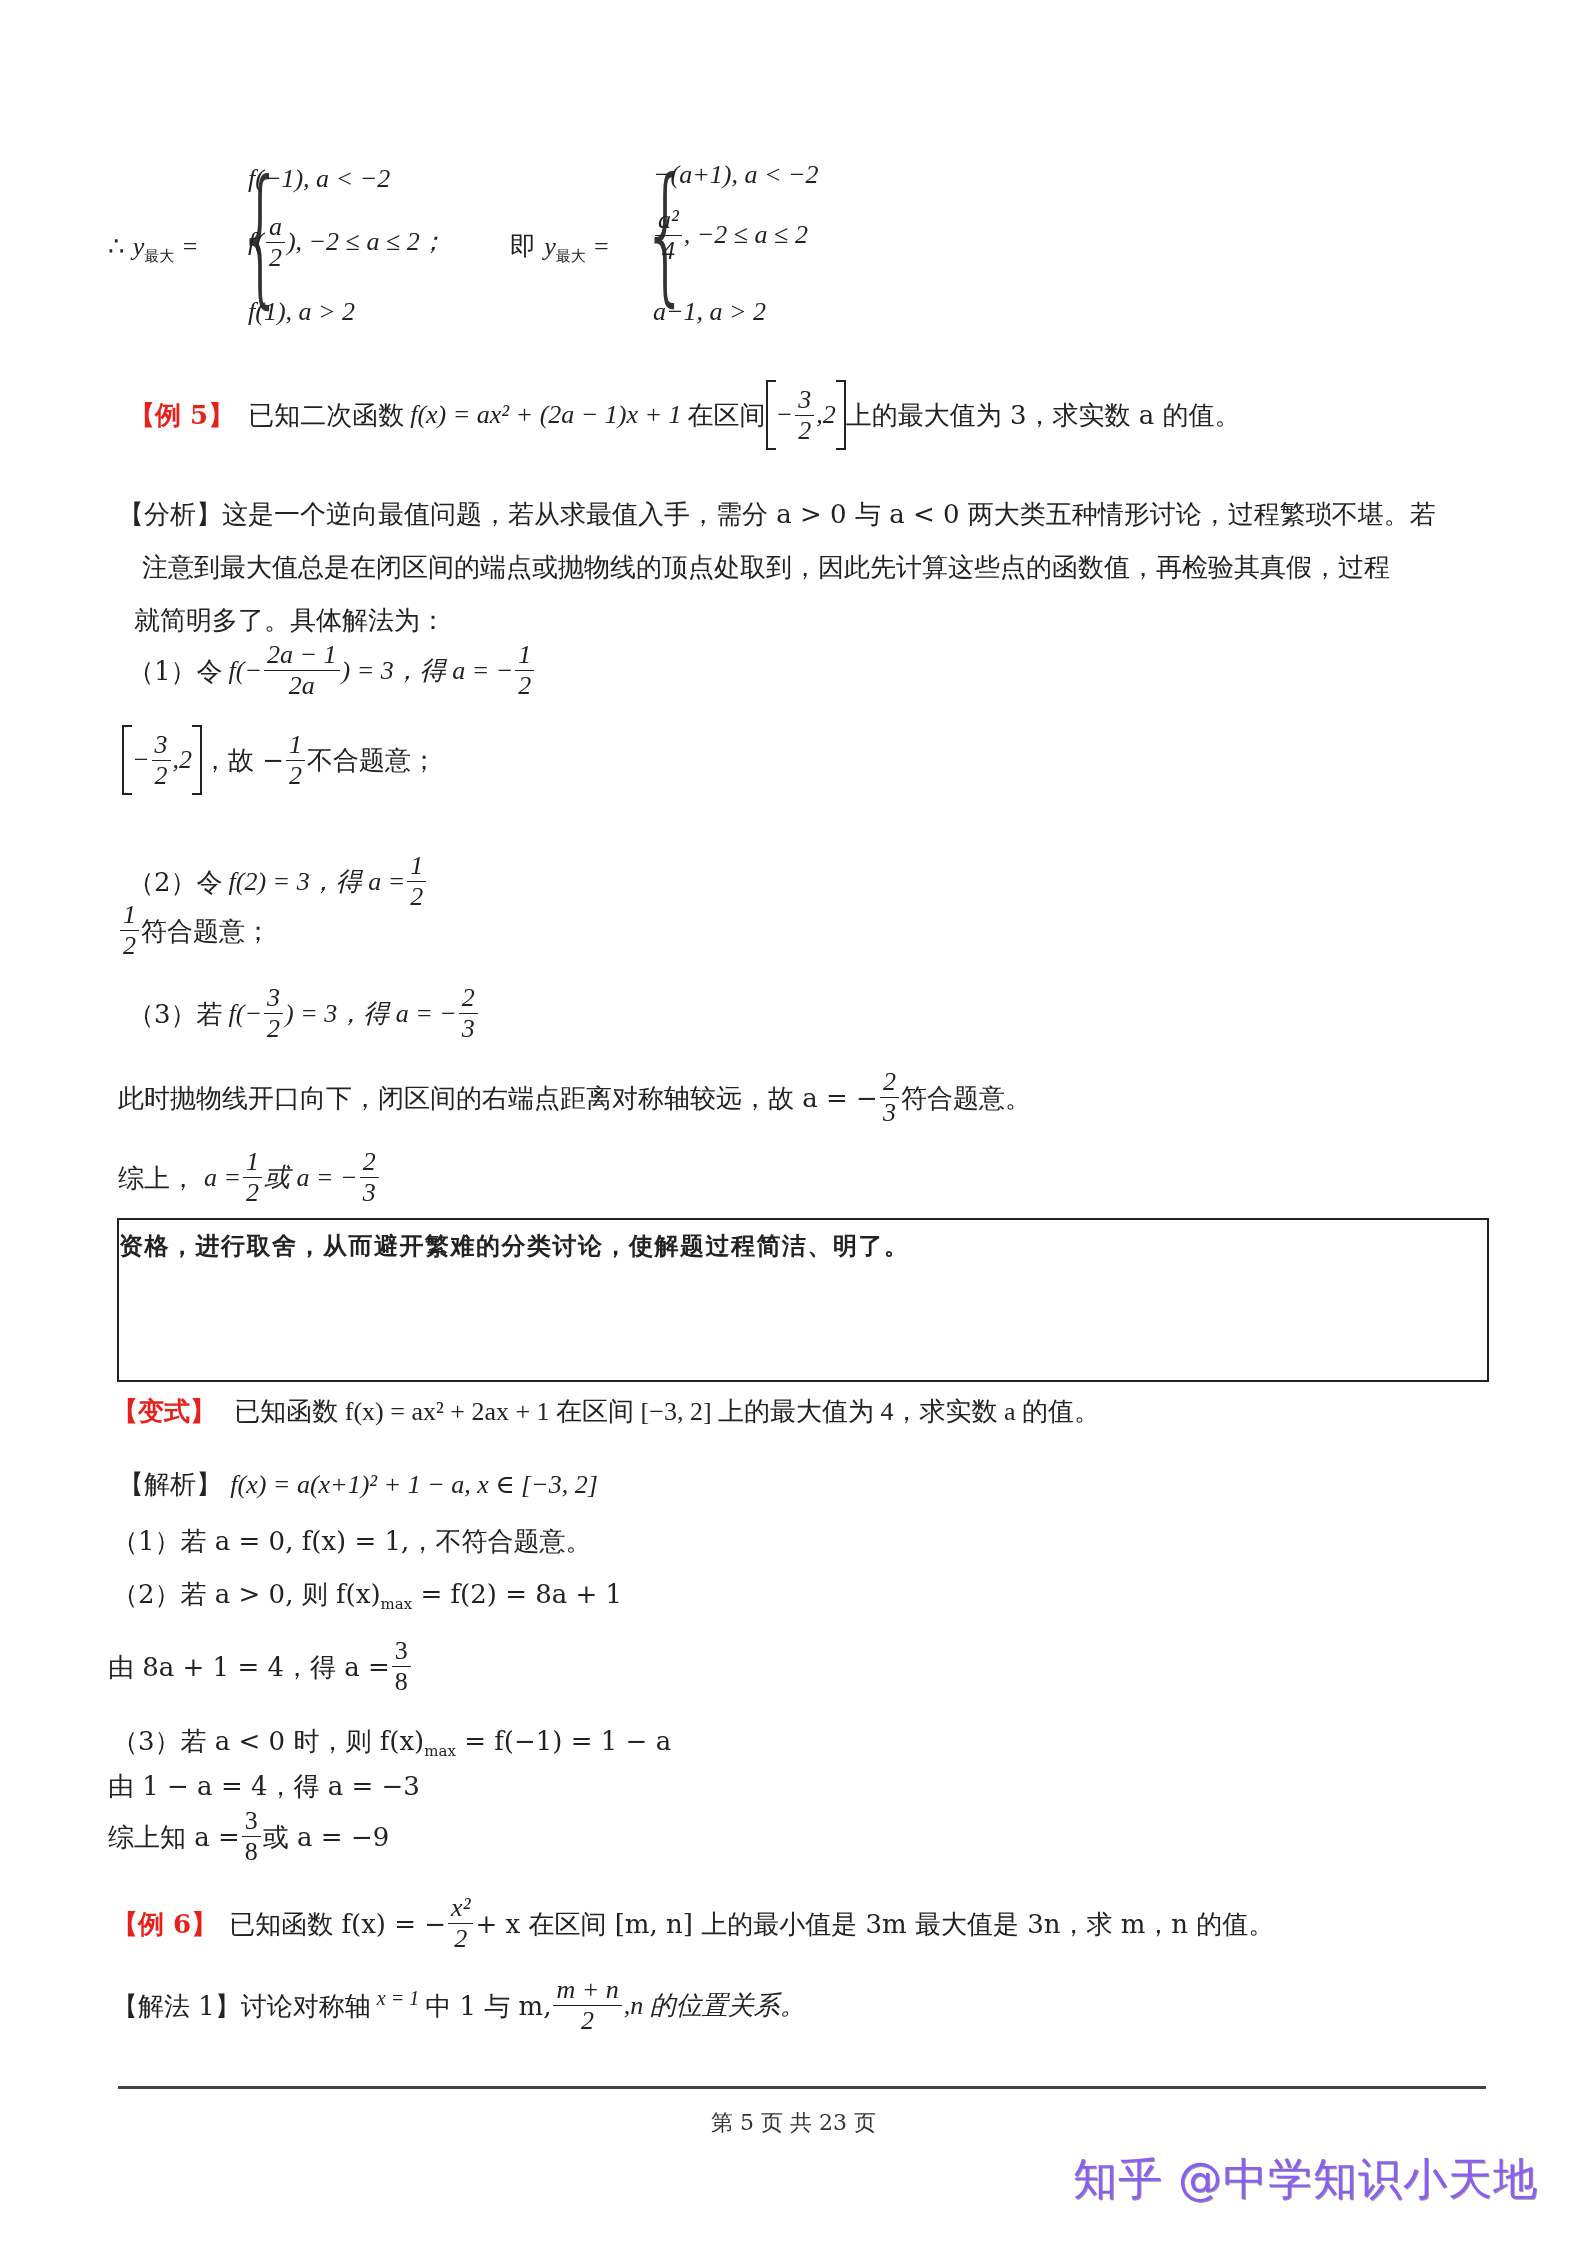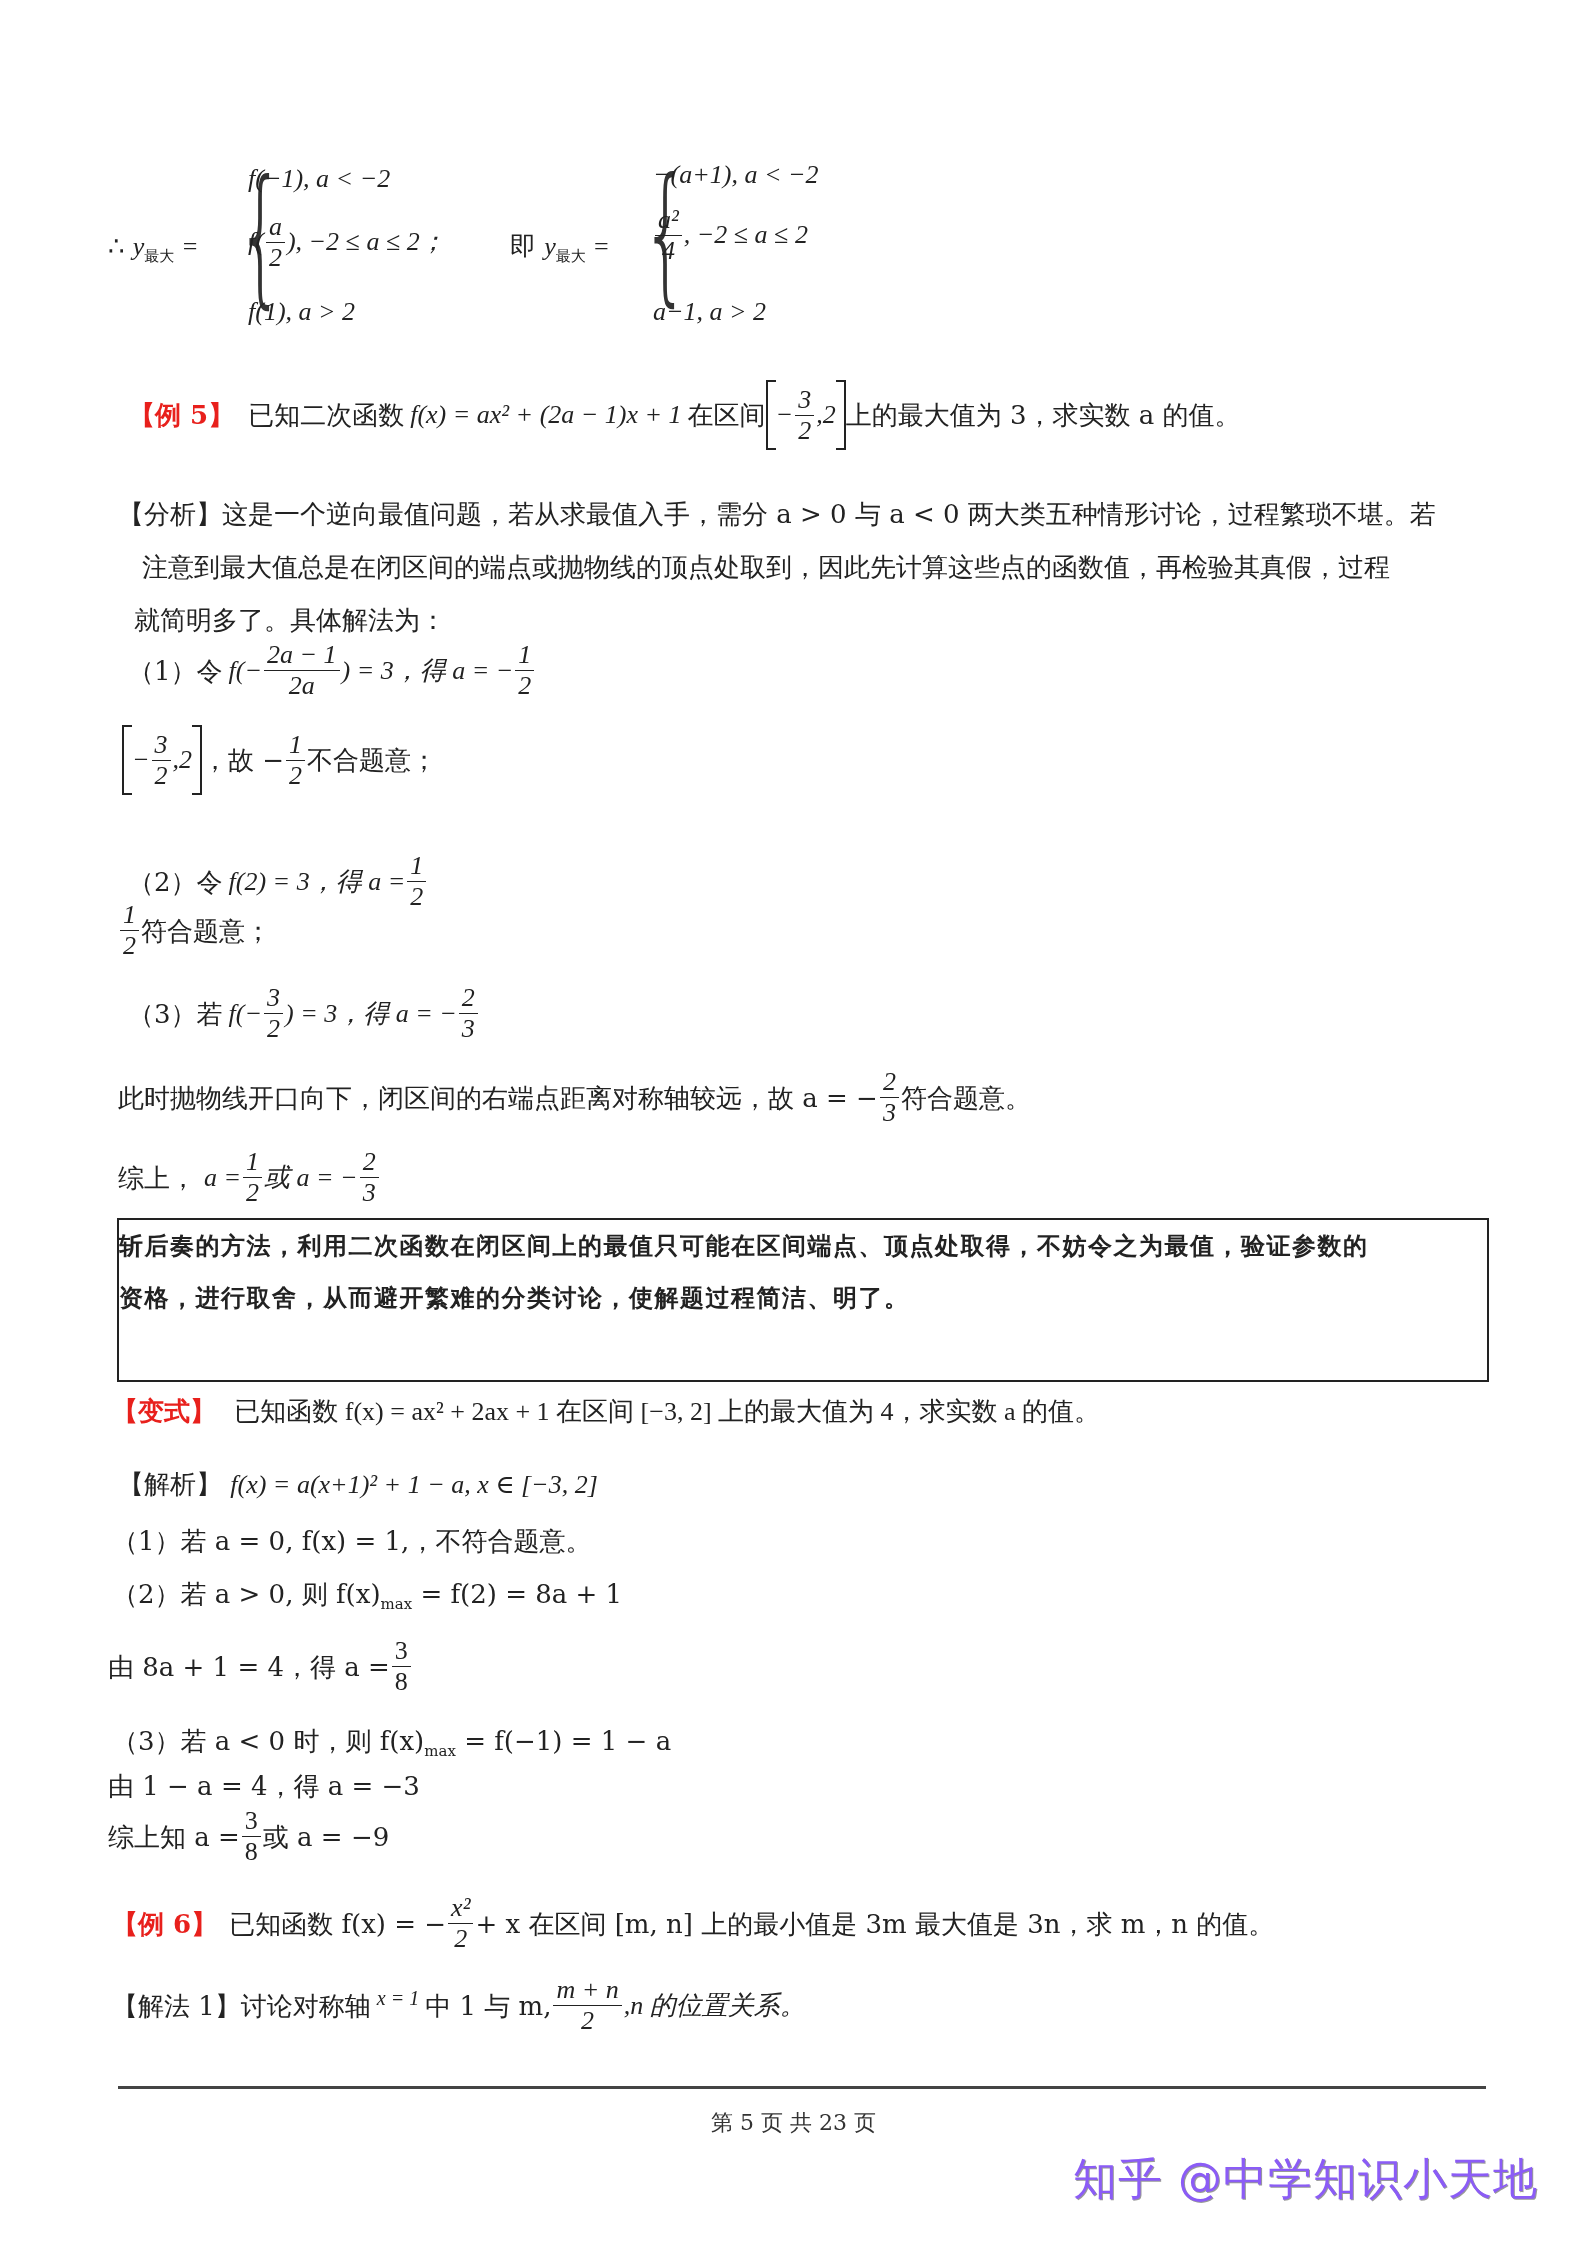--- a/index.html
+++ b/index.html
@@ -158,21 +158,20 @@
       <span class="den">2</span>
     </span>
   <span class="m">或 a = −</span>
   <span class="frac m">
       <span class="num">2</span>
       <span class="den">3</span>
     </span>
 </div>
 
 <div class="box">
-  <p>斩后奏的方法，利用二次函数在闭区间上的最值只可能在区间端点、顶点处取得，不妨令之为最值，验证参数的</p>
   <p>资格，进行取舍，从而避开繁难的分类讨论，使解题过程简洁、明了。</p>
 </div>
 
 <div class="abs txt" style="left:112px; top:1395px;">
   <span class="red">【变式】</span>
   <span style="margin-left:10px" class="mr">已知函数 f(x) = ax² + 2ax + 1 在区间 [−3, 2] 上的最大值为 4，求实数 a 的值。</span>
 </div>
 <div class="abs txt" style="left:118px; top:1468px;">
   <span>【解析】</span>
   <span class="m">f(x) = a(x+1)² + 1 − a, x ∈ [−3, 2]</span>

